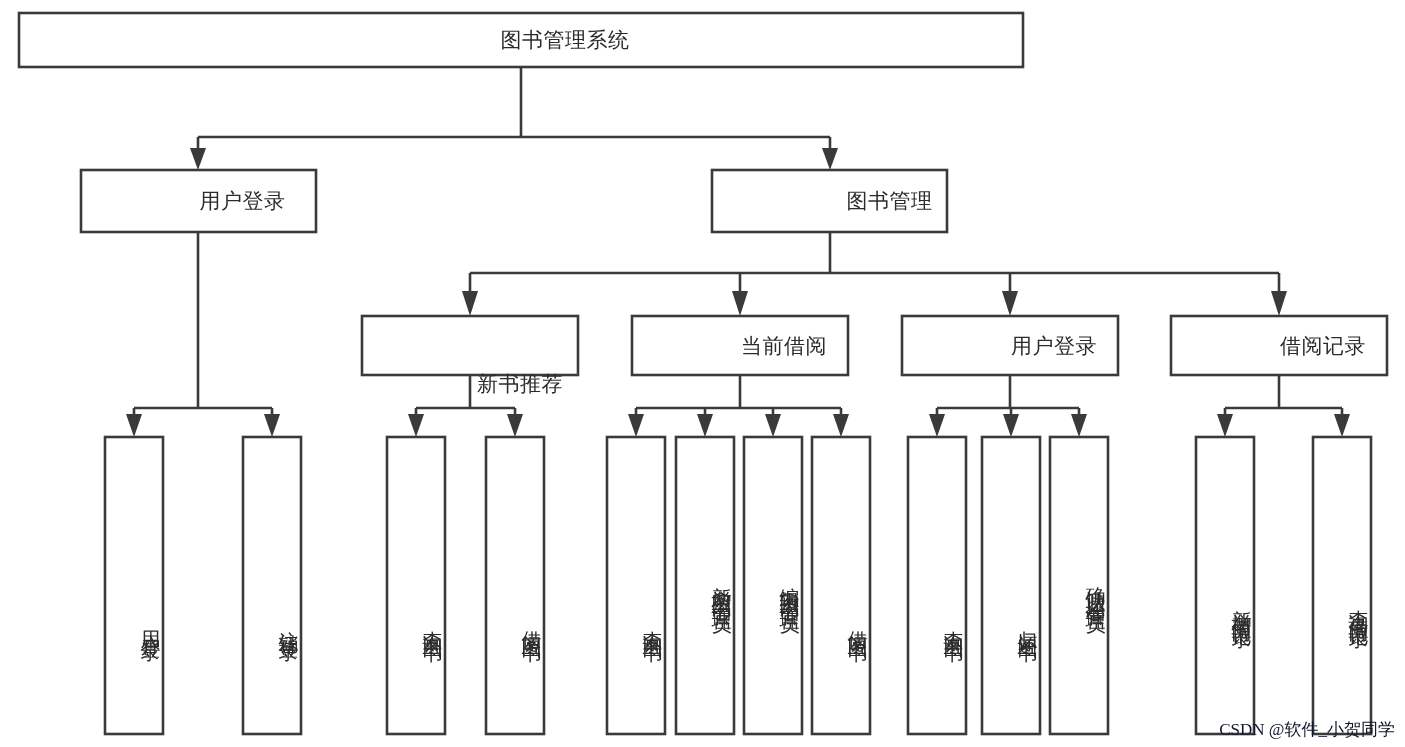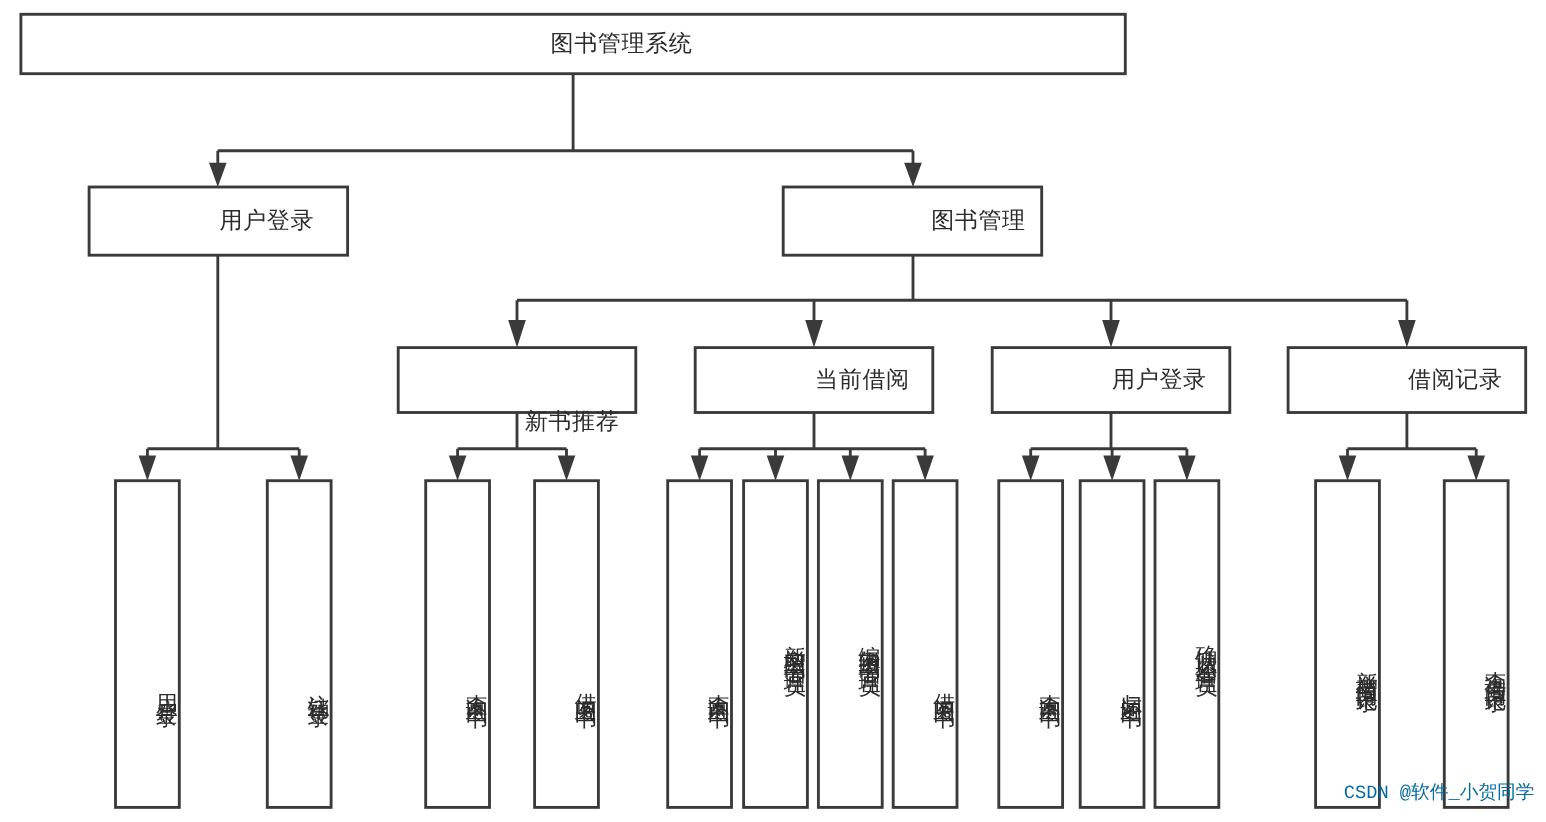--- a/index.html
+++ b/index.html
@@ -64,25 +64,25 @@
     line-height: 1.25;
     align-items: flex-start;
     padding-top: 6px;
     box-sizing: border-box;
   }
   .label-v.vshort { padding-top: 74px; }
   .label-v.vmid { padding-top: 40px; }
   .watermark {
     position: absolute;
     right: 10px;
-    bottom: 16px;
+    bottom: 6px;
     font-size: 17px;
-    color: #0369a1;
+    color: #0f172a;
     white-space: nowrap;
-    font-family: Liberation Mono, monospace;
+    font-family: Liberation Serif, serif;
   }
 </style>
 </head>
 <body>
 
 <div id="diagram-root">
 
   <svg id="flow-svg" viewBox="0 0 1405 747">
 
     <rect class="node-rect" x="19" y="13" width="1004" height="54"></rect>

